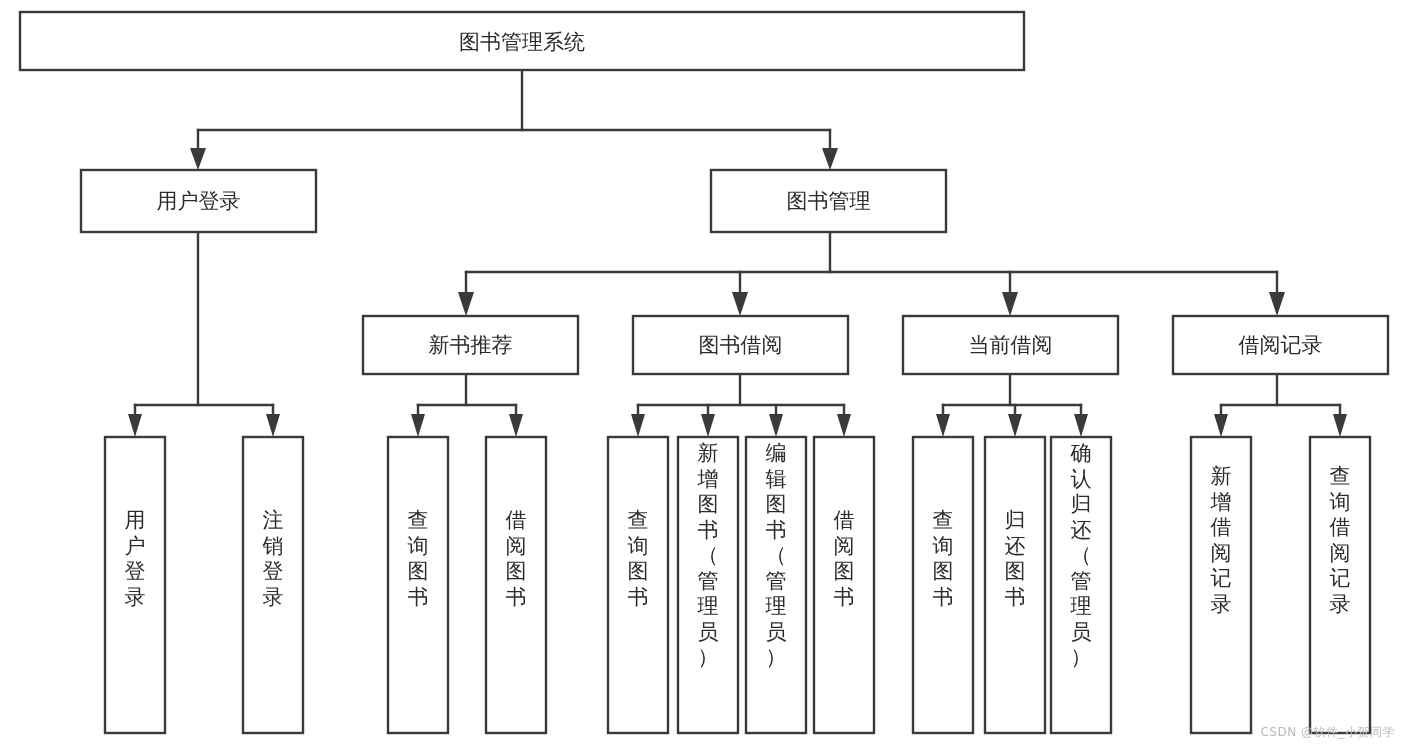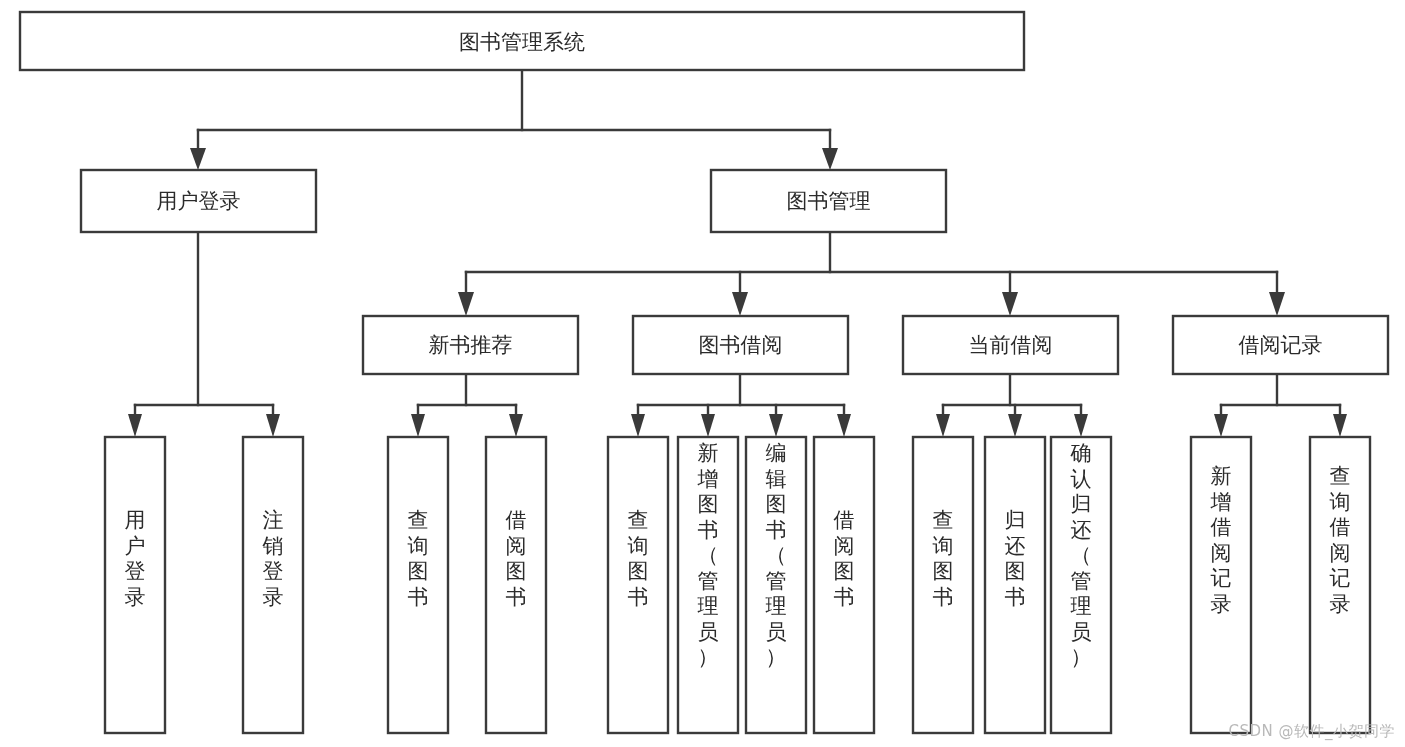--- a/index.html
+++ b/index.html
@@ -48,21 +48,21 @@
     fill: #2b2b2b;
     font-family: "DejaVu Sans", "Liberation Sans", sans-serif;
     font-size: 21px;
     text-anchor: middle;
   }
   .watermark {
     position: absolute;
     right: 10px;
     bottom: 6px;
     font-family: "DejaVu Sans", "Liberation Sans", sans-serif;
-    font-size: 15px;
+    font-size: 12px;
     color: #b9b9b9;
     letter-spacing: 0.5px;
     white-space: nowrap;
     user-select: none;
   }
 </style>
 </head>
 <body>
 
 <svg id="diagram" viewBox="0 0 1405 747" xmlns="http://www.w3.org/2000/svg">

